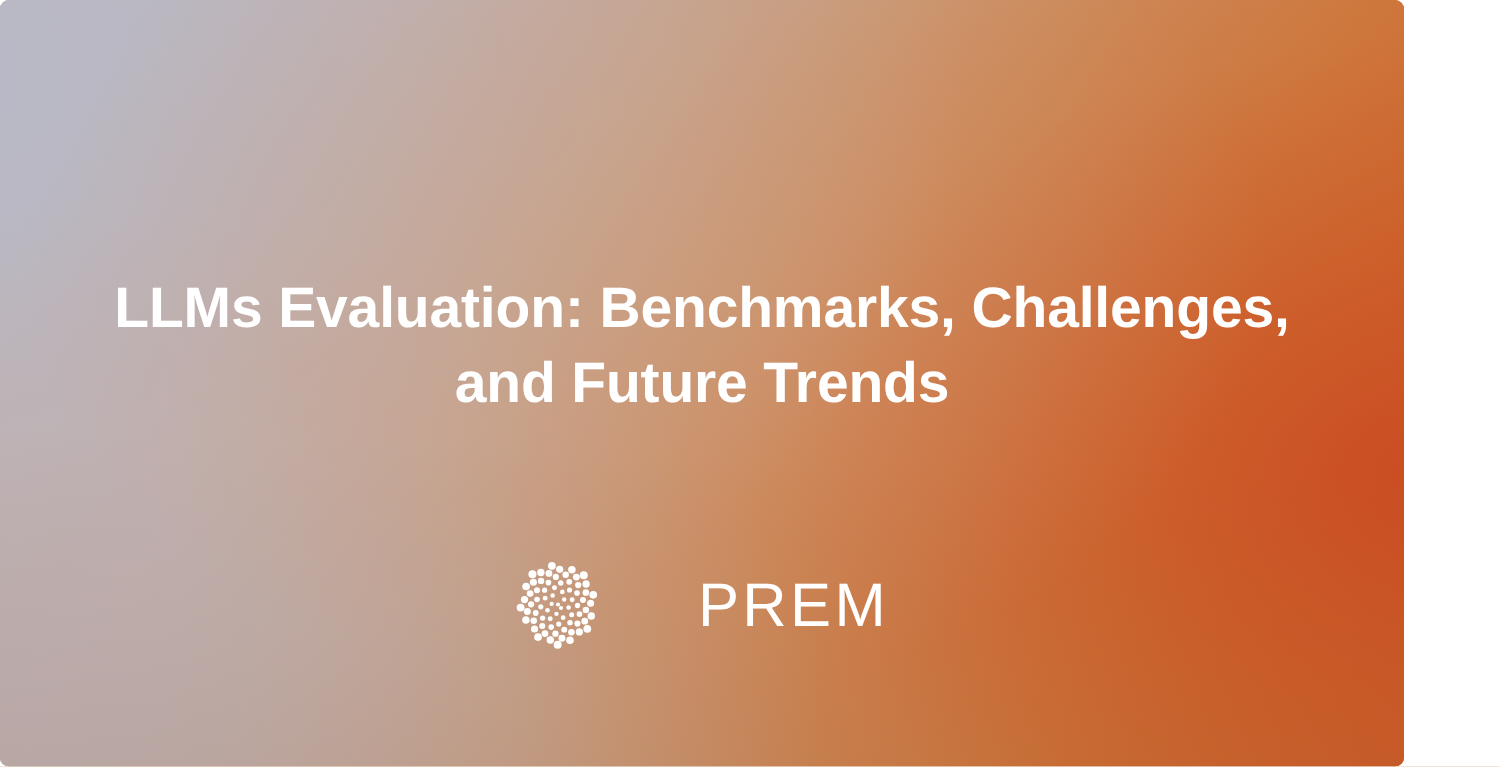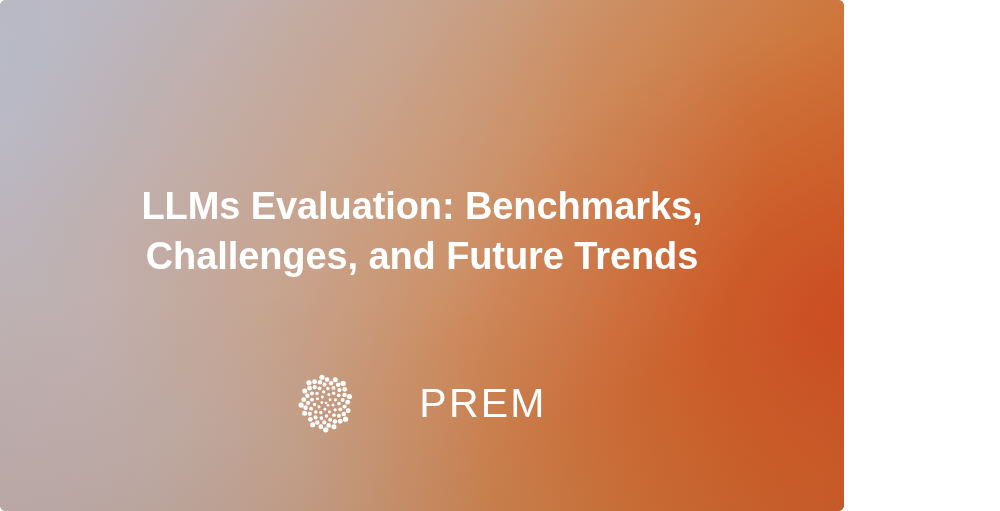--- a/index.html
+++ b/index.html
@@ -7,21 +7,21 @@
     padding: 0;
     background: #ffffff;
   }
 
   body {
     font-family: "Liberation Sans", sans-serif;
   }
 
   .card {
     position: relative;
-    width: 844px;
+    width: 936px;
     height: 511px;
     overflow: hidden;
     border-radius: 6px;
     background-color: #c9905f;
   }
 
   
   .bg-layer {
     position: absolute;
     inset: 0;

